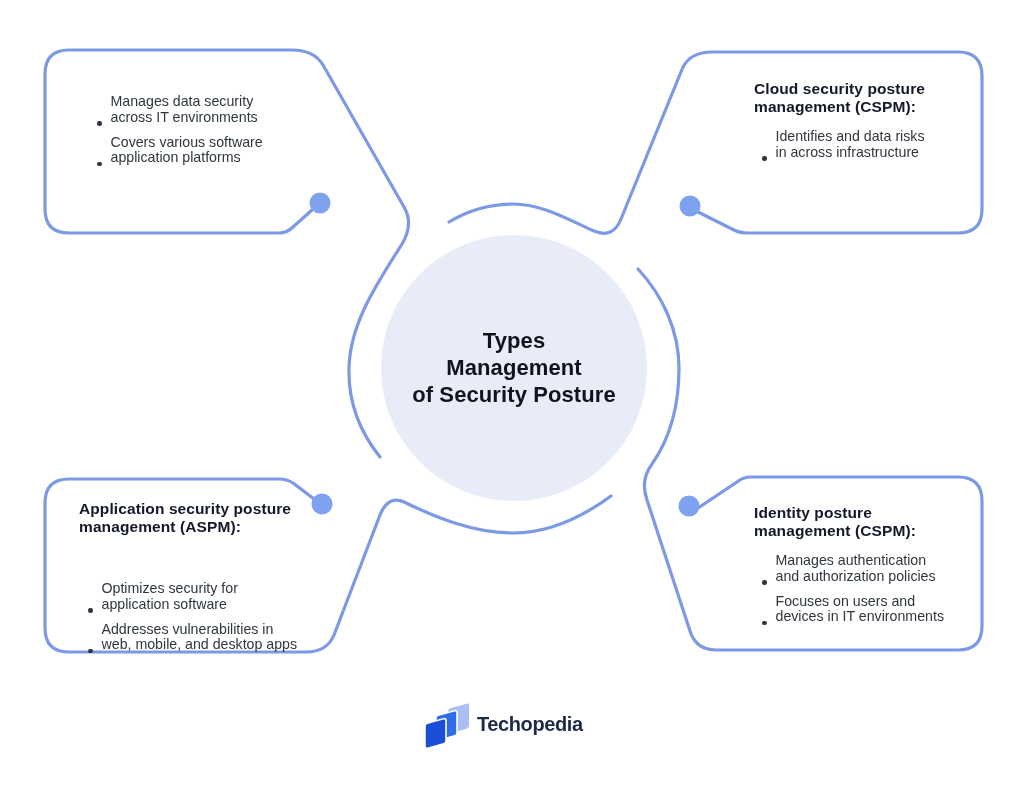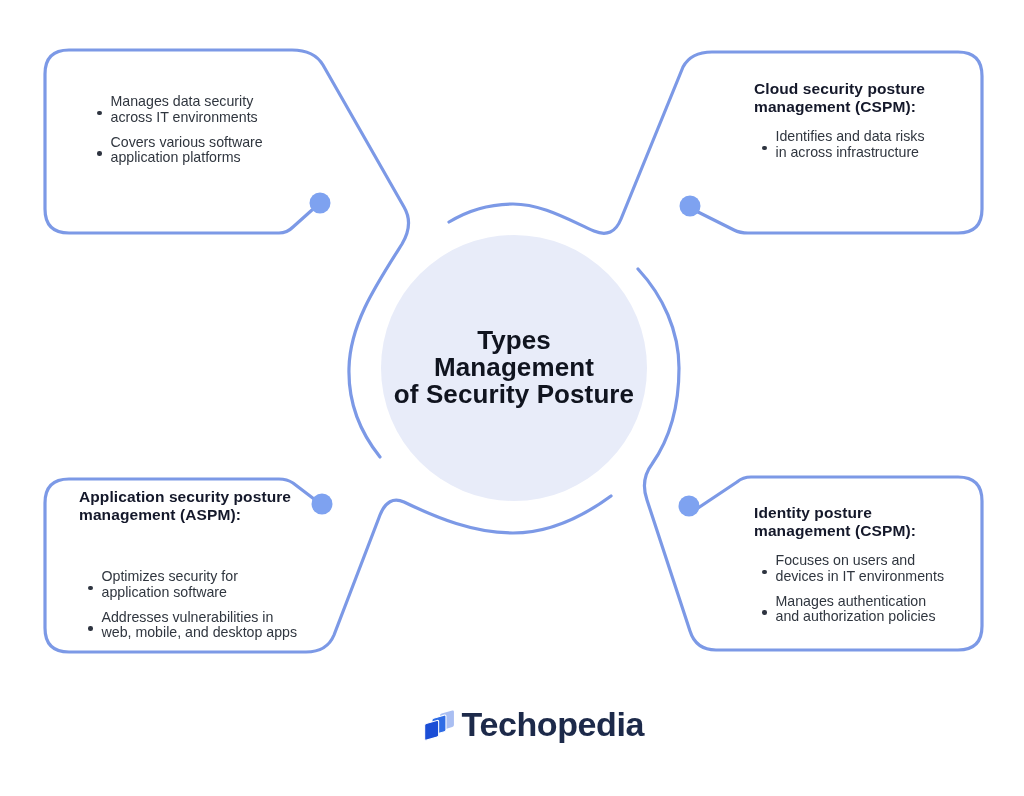--- a/index.html
+++ b/index.html
@@ -12,42 +12,42 @@
   }
   #lineart{position:absolute;left:0;top:0;width:1024px;height:796px;}
 
   .card{position:absolute;}
   .card-title{
     font-size:15.5px;font-weight:700;line-height:17.5px;
     color:#14182a;letter-spacing:0.1px;
   }
   .card-title span{display:block;}
   .bullets{margin-top:14px;}
-  .bullet-item{display:flex;align-items:center;margin-bottom:9px;}
+  .bullet-item{display:flex;align-items:flex-end;margin-bottom:9px;}
   .bullet-dot{
     flex:0 0 auto;width:4.5px;height:4.5px;border-radius:50%;
     background:#2e3440;margin:6px 9px 0 0;
   }
   .bullet-text{font-size:14.2px;line-height:15.8px;color:#30363f;}
   .bullet-text span{display:block;}
 
   #center-title{
     position:absolute;left:384px;top:327px;width:260px;
-    text-align:center;font-weight:700;font-size:26px;line-height:27px;
+    text-align:center;font-weight:700;font-size:22px;line-height:27px;
     color:#10141f;letter-spacing:0.1px;
   }
   #center-title span{display:block;}
 
   #logo{
     position:absolute;left:424px;top:695px;width:220px;height:58px;
     display:flex;align-items:center;
   }
   #logo-mark{width:46px;height:56px;margin-right:7px;}
   #logo-text{
-    font-size:34px;font-weight:700;color:#1d2a4a;letter-spacing:-0.4px;
+    font-size:20px;font-weight:700;color:#1d2a4a;letter-spacing:-0.4px;
   }
 </style>
 </head>
 <body>
 
 <div id="stage">
 
   <svg id="lineart" viewBox="0 0 1024 796" xmlns="http://www.w3.org/2000/svg">
     <circle cx="514" cy="368" r="133" fill="#e8ecf9"></circle>
     <g fill="none" stroke="#7c99e6" stroke-width="3.2" stroke-linecap="round" stroke-linejoin="round">
@@ -110,21 +110,21 @@
       <div class="bullet-item">
         <span class="bullet-dot"></span>
         <span class="bullet-text">
           <span>Identifies and data risks</span>
           <span>in across infrastructure</span>
         </span>
       </div>
     </div>
   </div>
 
-  <div class="card" style="left:79px;top:488px;width:260px;">
+  <div class="card" style="left:79px;top:500px;width:260px;">
     <div class="card-title">
       <span>Application security posture</span>
       <span>management (ASPM):</span>
     </div>
     <div class="bullets" style="margin-left:9px;margin-top:46px;">
       <div class="bullet-item">
         <span class="bullet-dot"></span>
         <span class="bullet-text">
           <span>Optimizes security for</span>
           <span>application software</span>
@@ -142,29 +142,29 @@
 
   <div class="card" style="left:754px;top:504px;width:230px;">
     <div class="card-title">
       <span>Identity posture</span>
       <span>management (CSPM):</span>
     </div>
     <div class="bullets" style="margin-left:8px;">
       <div class="bullet-item">
         <span class="bullet-dot"></span>
         <span class="bullet-text">
-          <span>Focuses on users and</span>
-          <span>devices in IT environments</span>
+          <span>Manages authentication</span>
+          <span>and authorization policies</span>
         </span>
       </div>
       <div class="bullet-item">
         <span class="bullet-dot"></span>
         <span class="bullet-text">
-          <span>Manages authentication</span>
-          <span>and authorization policies</span>
+          <span>Focuses on users and</span>
+          <span>devices in IT environments</span>
         </span>
       </div>
     </div>
   </div>
 
   <div id="logo">
     <svg id="logo-mark" viewBox="0 0 46 56" xmlns="http://www.w3.org/2000/svg">
       <rect x="0" y="0" width="21" height="25" rx="2.5" transform="translate(24,13) skewY(-16)" fill="#a9bef2"></rect>
       <rect x="0" y="0" width="21" height="25" rx="2.5" transform="translate(12,20) skewY(-16)" fill="#2f6ce5" stroke="#ffffff" stroke-width="1.6"></rect>
       <rect x="0" y="0" width="21" height="25" rx="2.5" transform="translate(1,28) skewY(-16)" fill="#1b4ed6" stroke="#ffffff" stroke-width="1.6"></rect>

